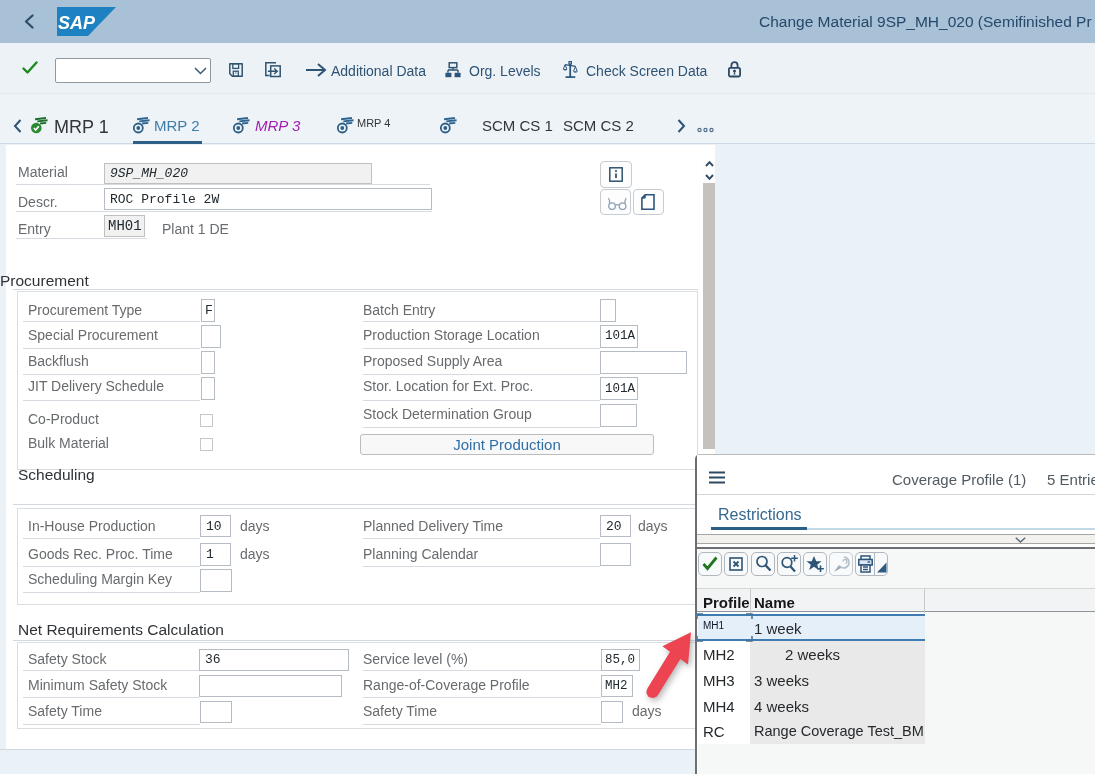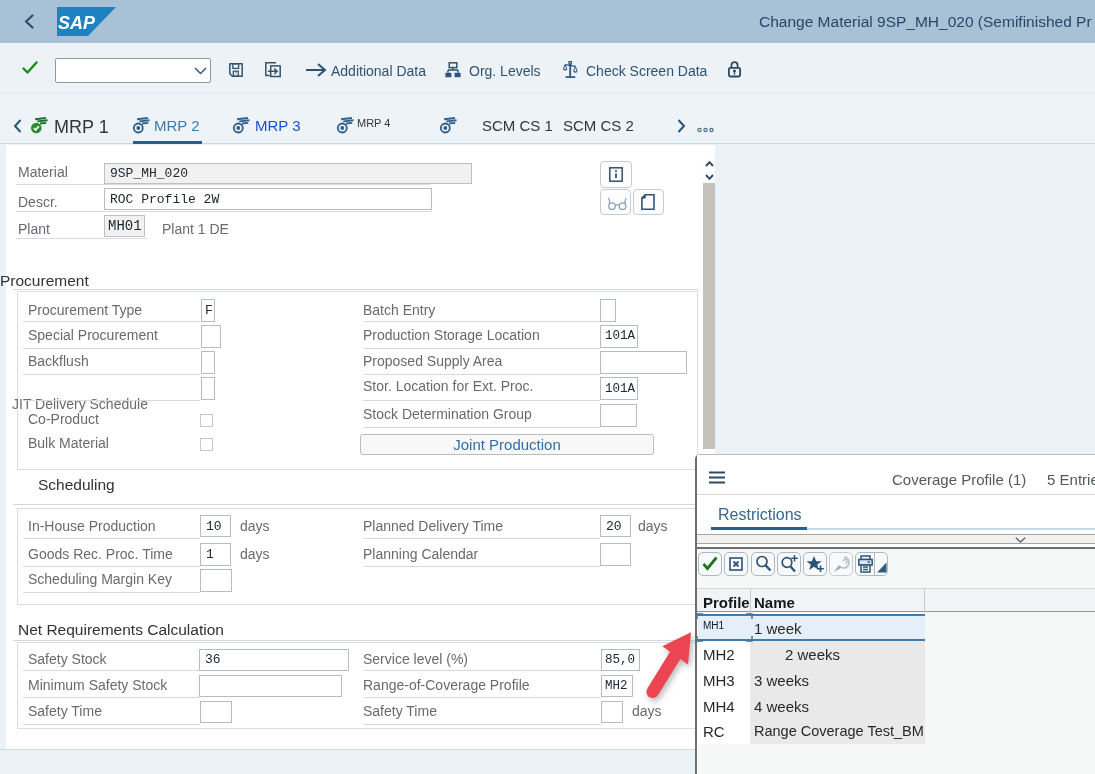--- a/index.html
+++ b/index.html
@@ -112,21 +112,21 @@
 <div class="abs" style="left:133px;top:140.5px;width:69px;height:3px;background:#2d5e86;"></div>
 <svg class="abs" style="left:232px;top:116px;" width="20" height="18" viewBox="0 0 20 18">
   <g transform="rotate(-6 11 5)" stroke="#2e6391" stroke-width="1.9">
     <path d="M5.3 2.6 H16.2"></path>
       <path d="M7.3 5.0 H17.6"></path>
       <path d="M9.8 7.4 H16"></path>
   </g>
   <circle cx="6.3" cy="12" r="4.5" fill="none" stroke="#2e5e85" stroke-width="1.8"></circle>
   <circle cx="6.3" cy="12" r="1.9" fill="#2e5e85"></circle>
 </svg>
-<div class="abs" style="left:255px;top:117px;font-size:15px;color:#1d4ed8;">MRP 3</div>
+<div class="abs" style="left:255px;top:117px;font-size:15px;color:#a21caf;font-style:italic;">MRP 3</div>
 <svg class="abs" style="left:336px;top:116px;" width="20" height="18" viewBox="0 0 20 18">
   <g transform="rotate(-6 11 5)" stroke="#2e6391" stroke-width="1.9">
     <path d="M5.3 2.6 H16.2"></path>
       <path d="M7.3 5.0 H17.6"></path>
       <path d="M9.8 7.4 H16"></path>
   </g>
   <circle cx="6.3" cy="12" r="4.5" fill="none" stroke="#2e5e85" stroke-width="1.8"></circle>
   <circle cx="6.3" cy="12" r="1.9" fill="#2e5e85"></circle>
 </svg>
 <div class="abs" style="left:357px;top:117px;font-size:11px;color:#32363a;text-align:right;">MRP 4</div>
@@ -156,26 +156,26 @@
 <div class="abs" style="left:703px;top:159px;width:12px;height:295px;background:#fdfdfe;"></div>
 <svg class="abs" style="left:704.5px;top:161px;" width="9" height="6" viewBox="0 0 9 6">
   <path d="M1 5 L4.5 1.2 L8 5" fill="none" stroke="#2e4a63" stroke-width="1.9"></path>
 </svg>
 <svg class="abs" style="left:704.5px;top:173.5px;" width="9" height="6" viewBox="0 0 9 6">
   <path d="M1 1 L4.5 4.8 L8 1" fill="none" stroke="#2e4a63" stroke-width="1.9"></path>
 </svg>
 <div class="abs" style="left:703px;top:183px;width:12px;height:266px;background:#c5c2be;"></div>
 
 <div class="lbl" style="left:18px;top:164px;">Material</div>
-<div class="inp ro" style="left:104px;top:163px;width:368px;height:21px;">9SP_MH_020</div>
+<div class="inp ro" style="left:104px;top:163px;width:268px;height:21px;font-style:italic;">9SP_MH_020</div>
 <div class="und" style="left:16px;top:184px;width:414px;"></div>
 <div class="lbl" style="left:18px;top:194px;">Descr.</div>
 <div class="inp" style="left:104px;top:188px;width:328px;height:22px;">ROC Profile 2W</div>
 <div class="und" style="left:16px;top:211px;width:416px;"></div>
-<div class="lbl" style="left:18px;top:221px;">Plant</div>
+<div class="lbl" style="left:18px;top:221px;">Entry</div>
 <div class="inp ro" style="left:104px;top:215px;width:41px;height:22px;font-size:14px;padding-left:3px;">MH01</div>
 <div class="lbl" style="left:162px;top:221px;color:#6a6e71;">Plant 1 DE</div>
 <div class="und" style="left:16px;top:238px;width:131px;"></div>
 
 <div class="abs" style="left:600px;top:161px;width:32px;height:27px;background:#fdfdfe;border:1px solid #c6ccd2;border-radius:4px;"></div>
 <svg class="abs" style="left:609px;top:167px;" width="14" height="15" viewBox="0 0 14 15">
   <rect x="0.8" y="0.8" width="12.4" height="13.4" fill="none" stroke="#31536e" stroke-width="1.5"></rect>
   <path d="M7 6.5 V11" stroke="#31536e" stroke-width="1.8"></path>
   <circle cx="7" cy="4" r="1.1" fill="#31536e"></circle>
 </svg>
@@ -199,21 +199,21 @@
 
 <div class="lbl" style="left:28px;top:302px;">Procurement Type</div>
 <div class="inp" style="left:200.5px;top:298.5px;width:14.5px;height:23px;padding-left:3.5px;">F</div>
 <div class="und" style="left:23px;top:321px;width:177px;"></div>
 <div class="lbl" style="left:28px;top:327px;">Special Procurement</div>
 <div class="inp" style="left:200.5px;top:324.8px;width:20px;height:23px;"></div>
 <div class="und" style="left:23px;top:347.8px;width:177px;"></div>
 <div class="lbl" style="left:28px;top:353px;">Backflush</div>
 <div class="inp" style="left:200.5px;top:351px;width:14.5px;height:23px;"></div>
 <div class="und" style="left:23px;top:373.5px;width:177px;"></div>
-<div class="lbl" style="left:12px;top:378px;margin-top:18px;">JIT Delivery Schedule</div>
+<div class="lbl" style="left:28px;top:378px;">JIT Delivery Schedule</div>
 <div class="inp" style="left:200.5px;top:377.3px;width:14.5px;height:23px;"></div>
 <div class="und" style="left:23px;top:400px;width:177px;"></div>
 <div class="lbl" style="left:28px;top:411px;">Co-Product</div>
 <div class="cb" style="left:200px;top:414px;"></div>
 <div class="lbl" style="left:28px;top:435px;">Bulk Material</div>
 <div class="cb" style="left:200px;top:438px;"></div>
 
 <div class="lbl" style="left:363px;top:302px;">Batch Entry</div>
 <div class="inp" style="left:600px;top:298.5px;width:15.5px;height:23px;"></div>
 <div class="und" style="left:363px;top:321px;width:237px;"></div>
@@ -224,21 +224,21 @@
 <div class="inp" style="left:600px;top:351px;width:87px;height:23px;"></div>
 <div class="und" style="left:363px;top:373.5px;width:237px;"></div>
 <div class="lbl" style="left:363px;top:378px;">Stor. Location for Ext. Proc.</div>
 <div class="inp" style="left:600px;top:377.3px;width:38px;height:23px;padding-left:4px;font-size:12.5px;">101A</div>
 <div class="und" style="left:363px;top:400.3px;width:237px;"></div>
 <div class="lbl" style="left:363px;top:406px;">Stock Determination Group</div>
 <div class="inp" style="left:600px;top:403.6px;width:37px;height:23px;"></div>
 <div class="und" style="left:363px;top:426.6px;width:237px;"></div>
 <div class="abs" style="left:360px;top:434px;width:294px;height:21px;background:#f8f8f8;border:1px solid #bcbcbc;border-radius:3px;display:flex;align-items:center;justify-content:center;font-size:15px;color:#2f6fa8;">Joint Production</div>
 
-<div class="hdr" style="left:18px;top:476px;margin-left:20px;">Scheduling</div>
+<div class="hdr" style="left:18px;top:466px;">Scheduling</div>
 <div class="hline" style="left:13px;top:504px;width:685px;"></div>
 <div class="gbox" style="left:17px;top:508px;width:681px;height:97px;"></div>
 
 <div class="lbl" style="left:28px;top:518px;">In-House Production</div>
 <div class="inp" style="left:200px;top:514.8px;width:31px;height:22.5px;">10</div>
 <div class="dayslbl" style="left:240px;top:518px;">days</div>
 <div class="und" style="left:23px;top:538px;width:177px;"></div>
 <div class="lbl" style="left:28px;top:546px;">Goods Rec. Proc. Time</div>
 <div class="inp" style="left:200px;top:543.4px;width:31px;height:22.5px;">1</div>
 <div class="dayslbl" style="left:240px;top:546px;">days</div>

